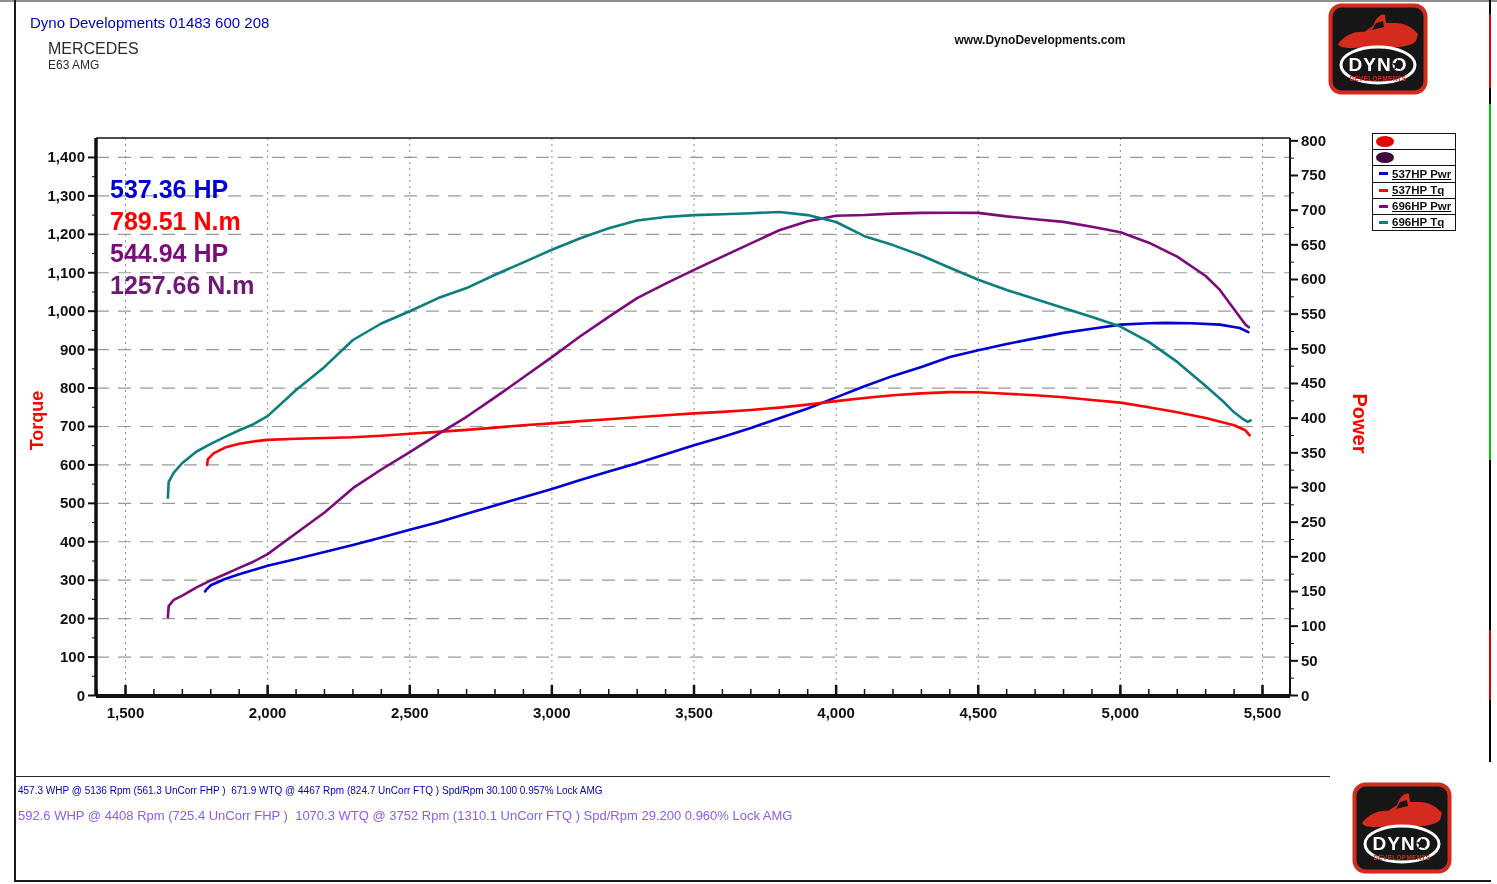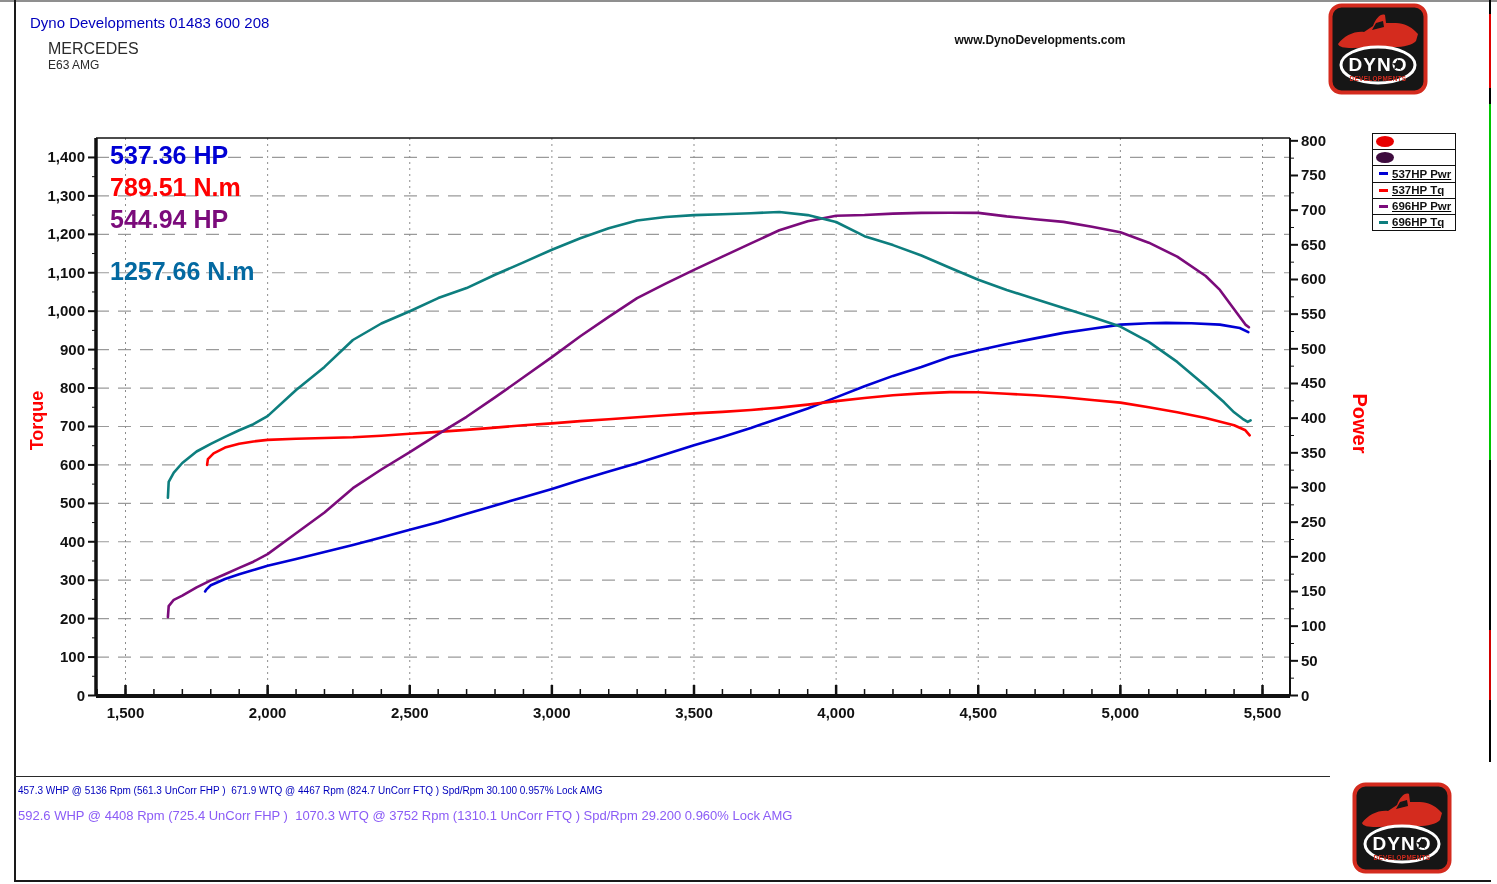--- a/index.html
+++ b/index.html
@@ -256,24 +256,24 @@
 
 <div class="abs" id="company-line">Dyno Developments 01483 600 208</div>
 <div class="abs" id="vehicle-make">MERCEDES</div>
 <div class="abs" id="vehicle-model">E63 AMG</div>
 <div class="abs" id="website">www.DynoDevelopments.com</div>
 
 <div class="abs" id="torque-title">Torque</div>
 <div class="abs" id="power-title">Power</div>
 
 <div class="abs" id="annotations">
-    <div style="color: rgb(0, 0, 212);">537.36 HP</div>
+    <div style="color: rgb(0, 0, 212); margin-top: 34px;">537.36 HP</div>
     <div style="color: rgb(255, 0, 0);">789.51 N.m</div>
     <div style="color: rgb(123, 11, 123);">544.94 HP</div>
-    <div style="color: #0369a1; margin-top: 20px;">1257.66 N.m</div>
+    <div style="color: #701a75;">1257.66 N.m</div>
   </div>
 
 <div class="abs" id="legend">
     <div class="legend-row">
       <span class="swatch-ellipse" style="background: rgb(232, 0, 0);"></span>
     </div>
     <div class="legend-row">
       <span class="swatch-ellipse" style="background: rgb(63, 12, 63);"></span>
     </div>
     <div class="legend-row">

